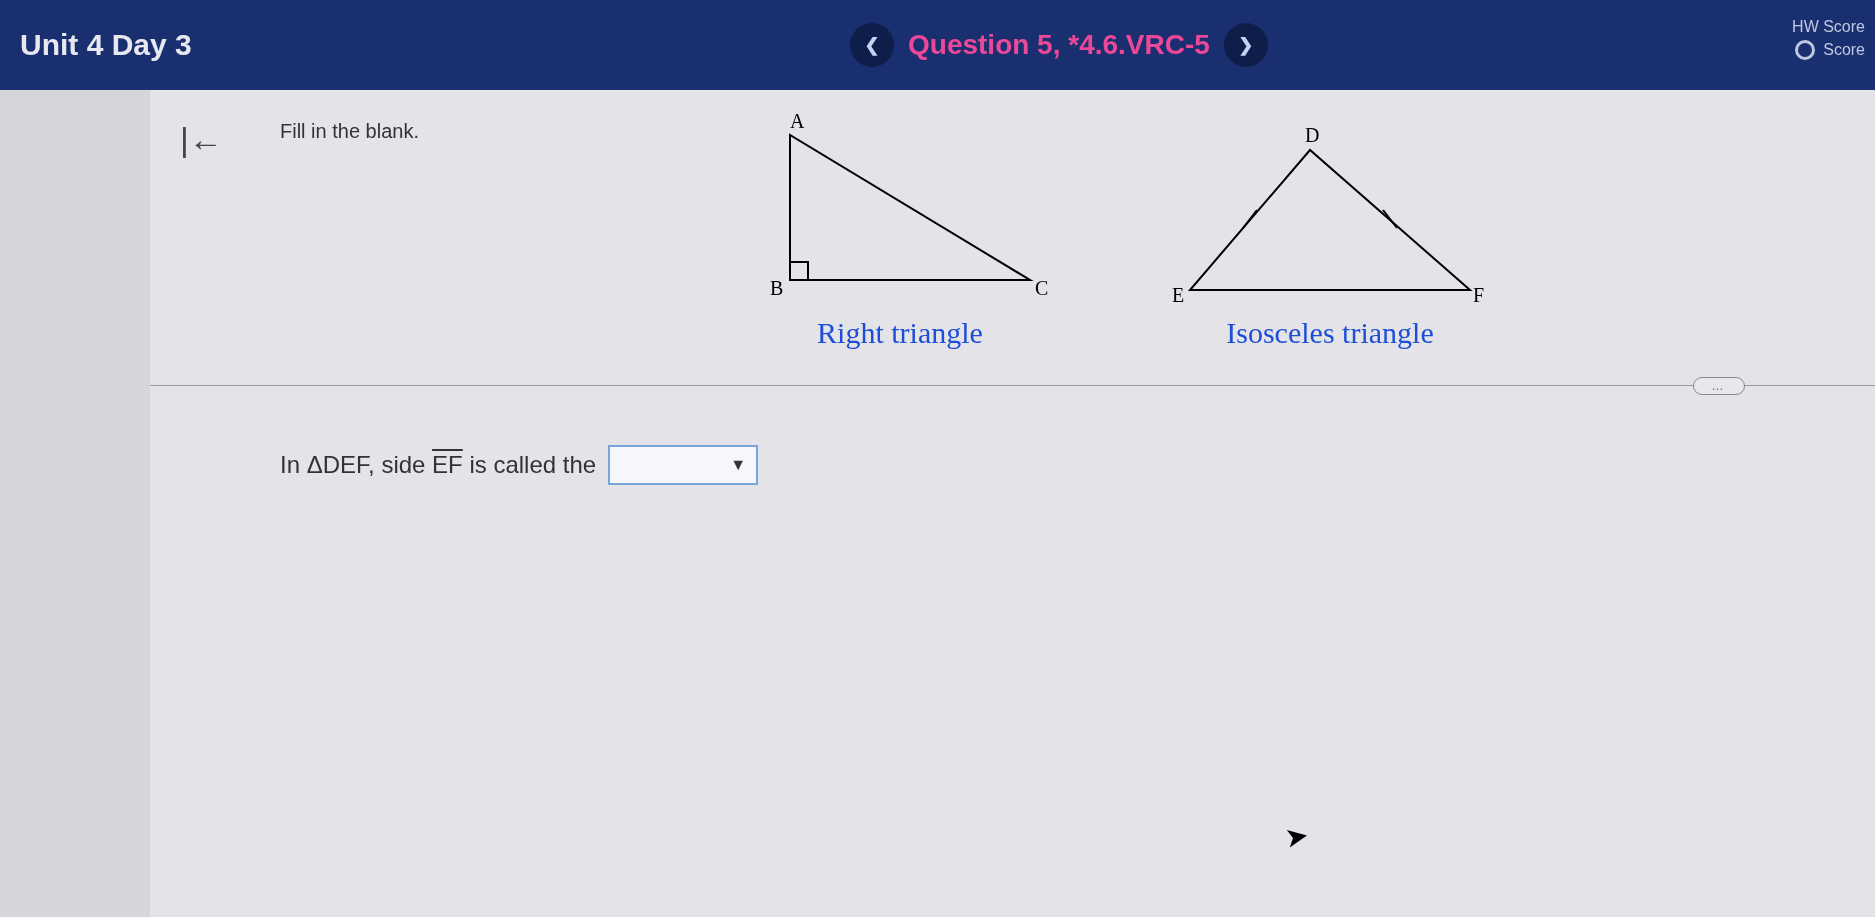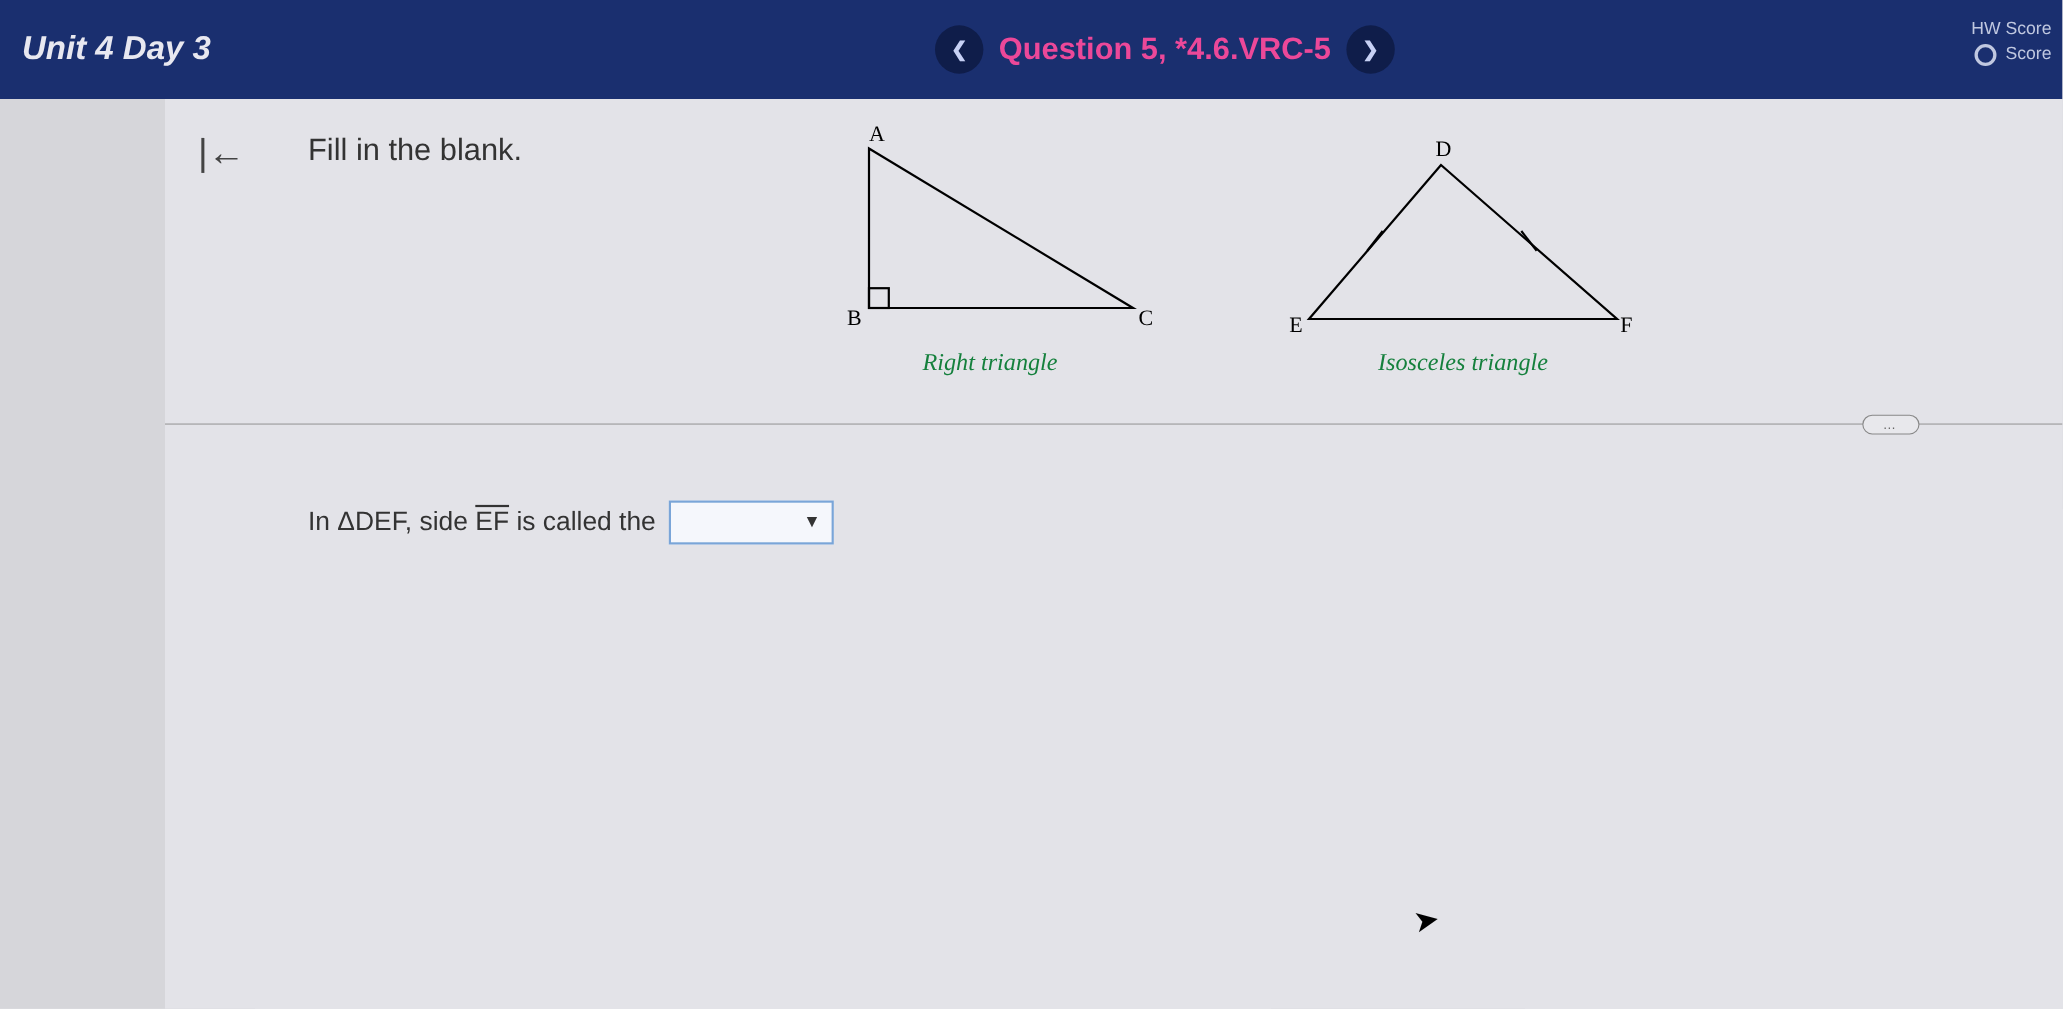--- a/index.html
+++ b/index.html
@@ -17,21 +17,20 @@
     height: 90px;
     display: flex;
     align-items: center;
     padding: 0 20px;
     position: relative;
   }
   .assignment-title {
     font-size: 30px;
     font-weight: bold;
     color: #e8e8f0;
-    font-style: italic;
   }
   .q-nav {
     position: absolute;
     left: 850px;
     top: 50%;
     transform: translateY(-50%);
     display: flex;
     align-items: center;
     gap: 14px;
   }
@@ -94,21 +93,21 @@
     color: #444;
     font-size: 34px;
     cursor: pointer;
     font-weight: normal;
   }
   .prompt-block {
     margin-left: 100px;
     padding-top: 0;
   }
   .instr {
-    font-size: 28px;
+    font-size: 20px;
     color: #333;
     margin-bottom: 30px;
   }
   .stem {
     font-size: 24px;
     color: #333;
     max-width: 380px;
     line-height: 1.4;
   }
   .blank-line {
@@ -119,21 +118,21 @@
   }
   .figures {
     position: absolute;
     left: 600px;
     top: 20px;
     display: flex;
     gap: 120px;
   }
   .fig { text-align: center; }
   .fig svg { display: block; margin-bottom: 6px; }
-  .fig-caption { font-size: 22px; color: #15803d; font-family: Georgia, serif; font-style: italic; }
+  .fig-caption { font-size: 30px; color: #1d4ed8; font-family: Georgia, serif; }
   .divider-row {
     position: absolute;
     left: 0; right: 0;
     top: 285px;
     height: 20px;
   }
   .divider-line {
     position: absolute;
     left: 0; right: 0; top: 10px;
     height: 1px;
@@ -151,21 +150,21 @@
     align-items: center;
     justify-content: center;
     font-size: 12px;
     color: #666;
     letter-spacing: 3px;
     cursor: pointer;
   }
   .answer-row {
     position: absolute;
     left: 130px;
-    top: 365px;
+    top: 355px;
     font-size: 24px;
     color: #333;
     display: flex;
     align-items: center;
     gap: 12px;
   }
   .dropdown {
     width: 150px;
     height: 40px;
     border: 2px solid #7aa5d8;

